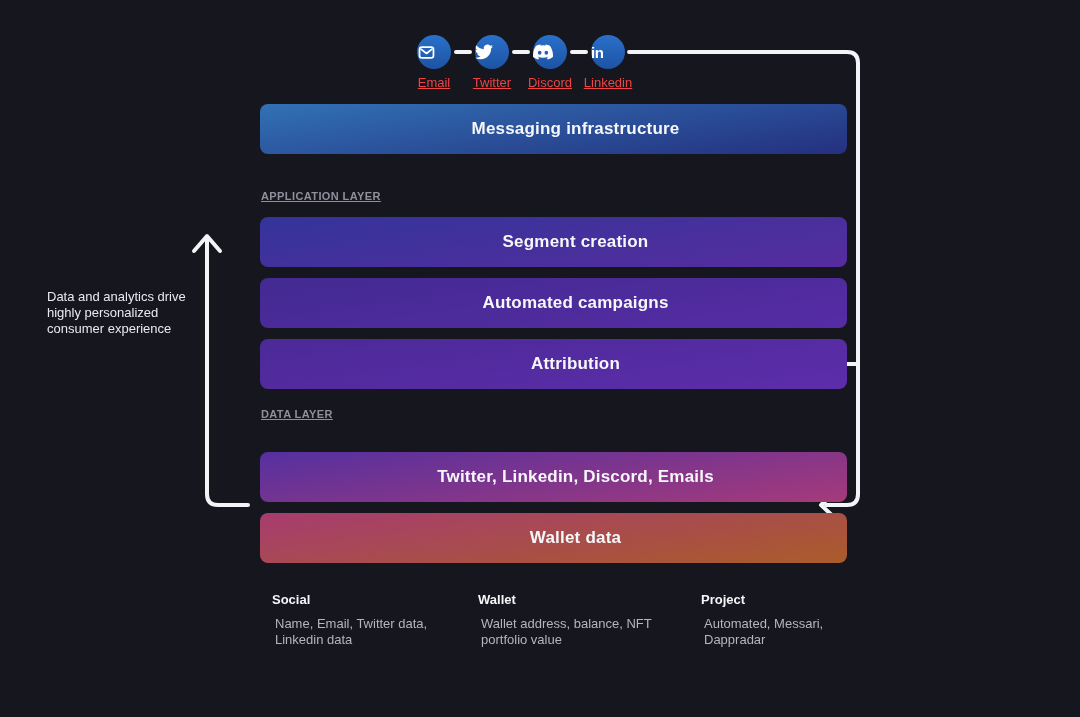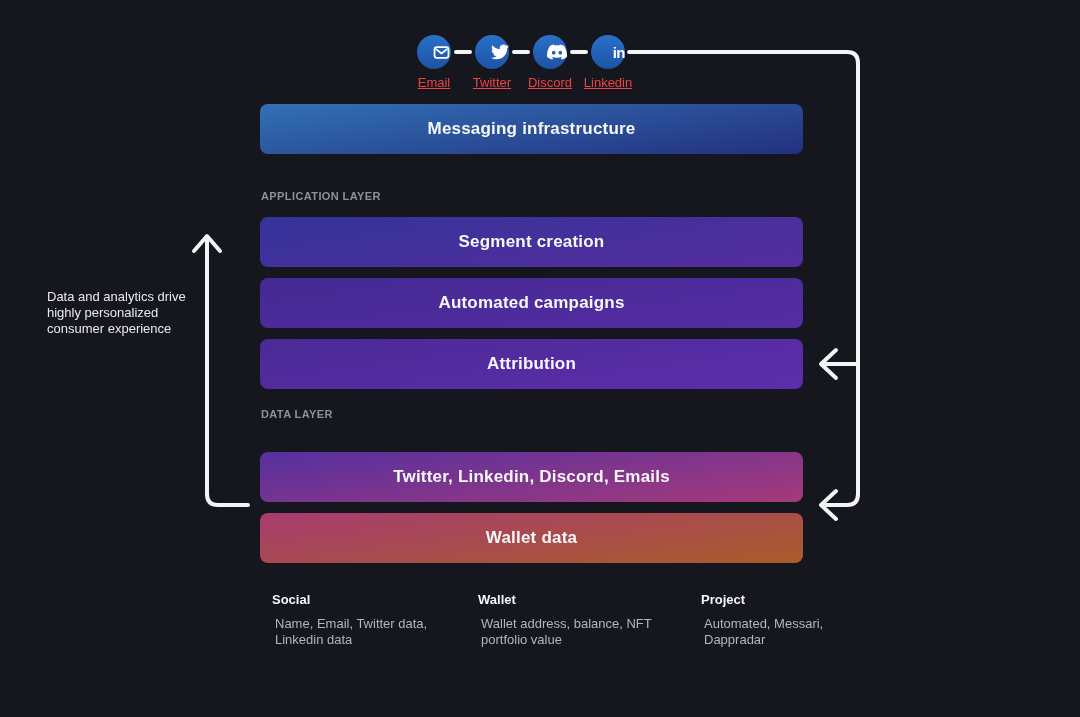--- a/index.html
+++ b/index.html
@@ -9,32 +9,32 @@
   }
   
   .overlay{position:absolute;inset:0;width:1080px;height:717px;pointer-events:none;}
   .flow-line{fill:none;stroke:#f3f4f6;stroke-width:4;stroke-linecap:round;stroke-linejoin:round;}
   
   .icons-row{position:absolute;left:405px;top:35px;display:flex;}
   .icon-item{width:58px;display:flex;flex-direction:column;align-items:center;}
   .icon-circle{
     width:34px;height:34px;border-radius:50%;
     background:linear-gradient(180deg,#2a70ca,#1d53a4);
-    display:flex;align-items:center;justify-content:flex-end;
+    display:flex;align-items:center;justify-content:flex-start;
   }
   .icon-label{margin-top:6px;font-size:13px;color:#ef4444;text-decoration:underline;}
   .in-glyph{color:#fff;font-weight:700;font-size:15px;letter-spacing:-0.5px;}
   
   .bar{
     position:absolute;left:260px;width:543px;height:50px;border-radius:8px;
-    display:flex;align-items:center;justify-content:center;
+    display:flex;align-items:center;justify-content:center;padding-left:44px;
   }
   .bar-label{color:#f6f7f9;font-weight:700;font-size:17px;letter-spacing:0.2px;}
   .layer-heading{
-    position:absolute;left:261px;font-size:11px;font-weight:700;color:#8e919c;letter-spacing:0.4px;
+    position:absolute;left:261px;font-size:11px;font-weight:700;color:#8e919c;letter-spacing:0.4px;text-decoration:underline;
   }
   
   .side-note{position:absolute;font-size:13px;line-height:16px;color:#e9eaee;}
   
   .footnote{position:absolute;top:592px;}
   .footnote-heading{font-size:13px;font-weight:700;color:#f5f6f8;margin:0 0 9px 0;}
   .footnote-body{font-size:13px;line-height:15.5px;color:#b3b6bf;margin:3px;}
 </style>
 </head>
 <body>

